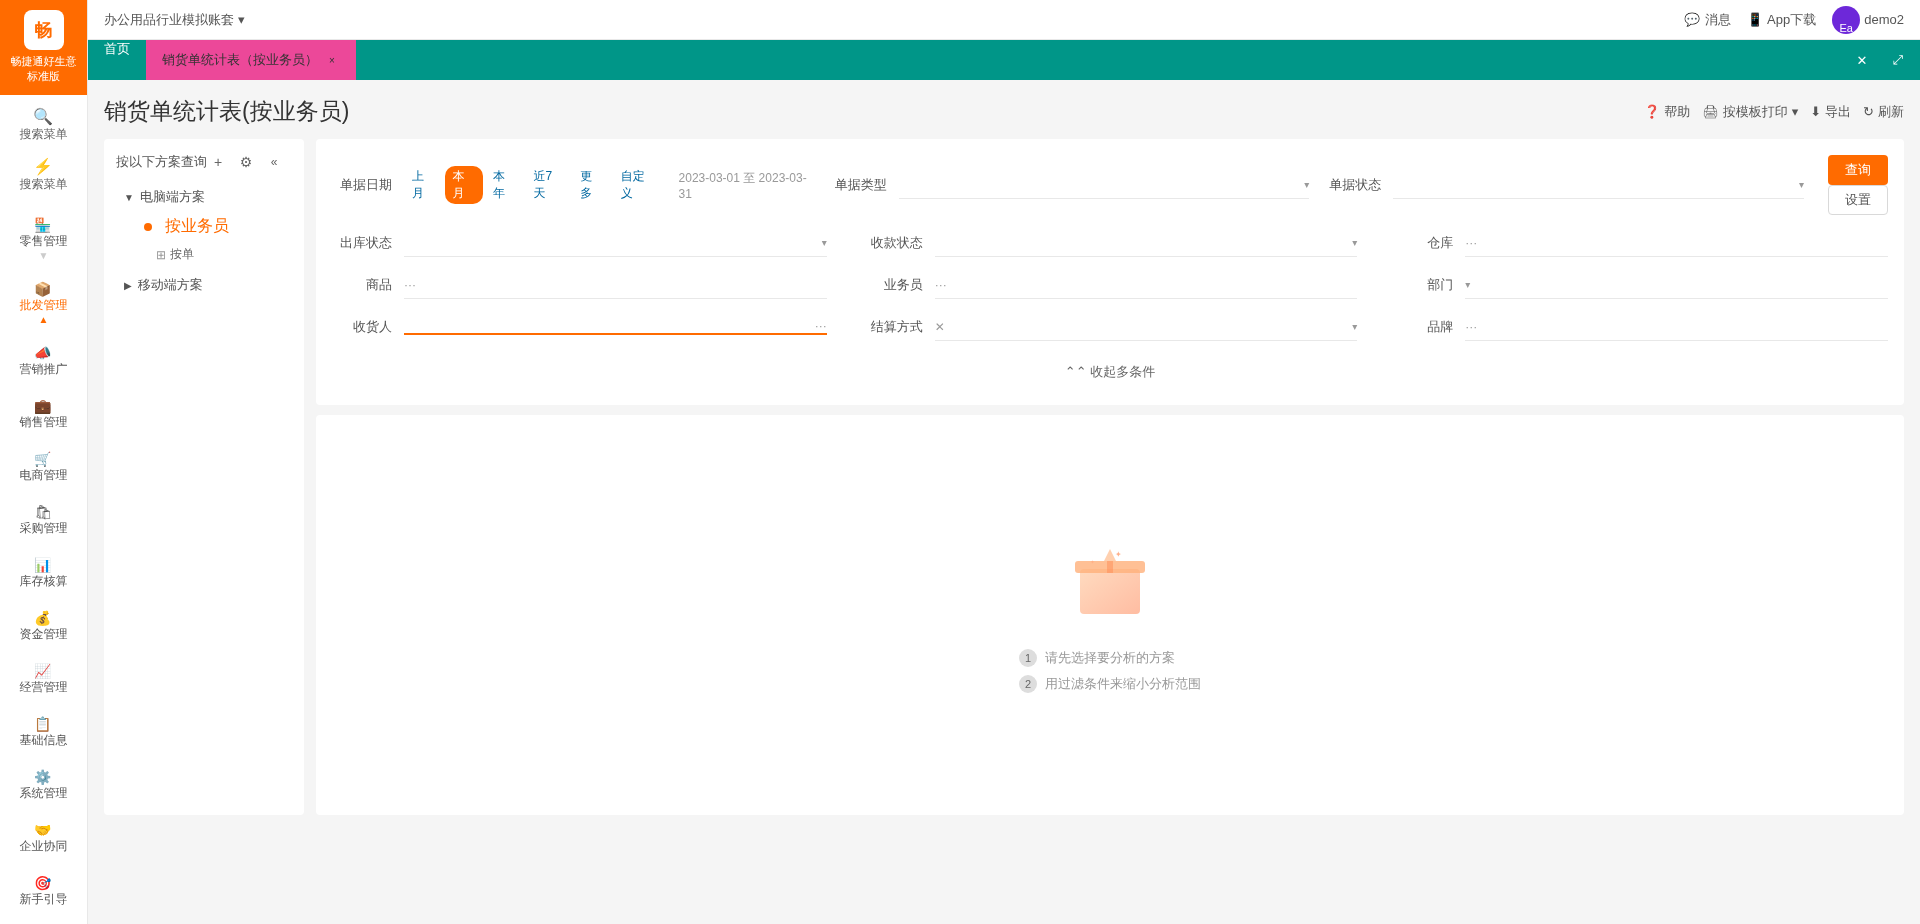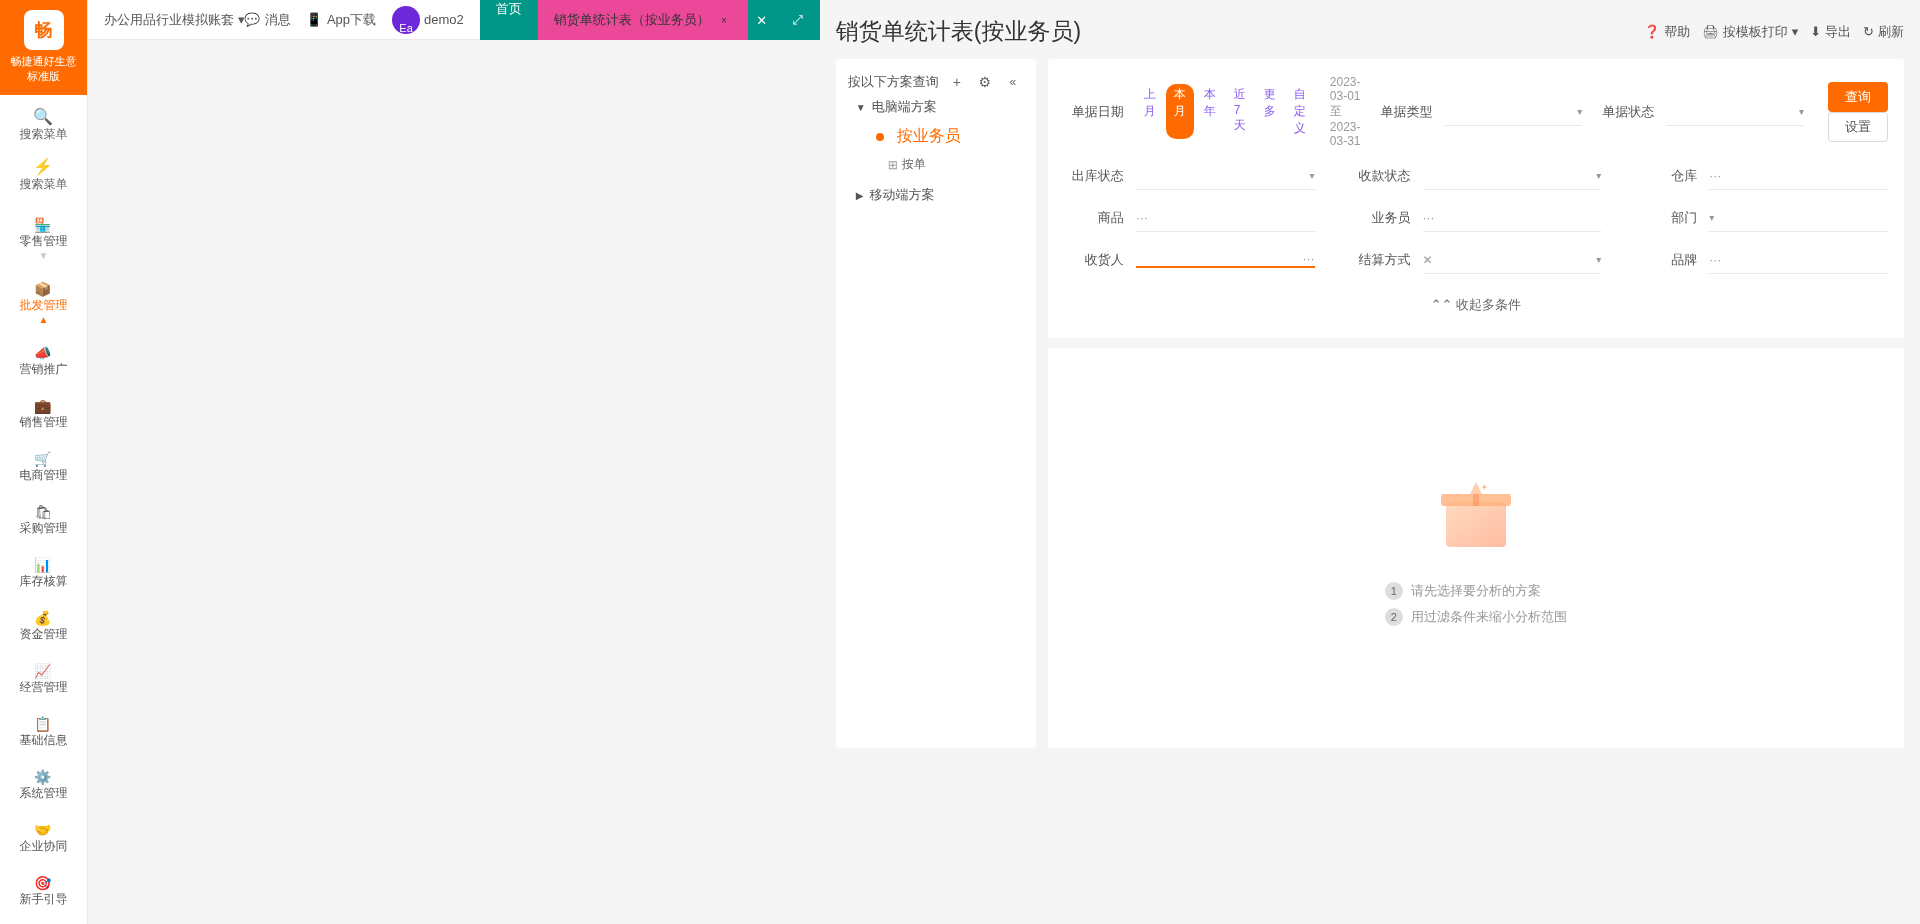--- a/index.html
+++ b/index.html
@@ -10,21 +10,21 @@
     .sidebar-logo { width: 100%; background: #ff6b00; padding: 10px 8px; text-align: center; }
     .sidebar-logo .logo-text { color: #fff; font-size: 11px; line-height: 1.4; }
     .sidebar-search { padding: 12px 0 8px; cursor: pointer; color: #666; font-size: 12px; text-align: center; width: 100%; }
     .sidebar-quick { padding: 6px 0; cursor: pointer; color: #666; font-size: 12px; text-align: center; width: 100%; }
     .sidebar-divider { width: 60%; height: 1px; background: #e8e8e8; margin: 4px auto; }
     .sidebar-item { width: 100%; padding: 10px 0; text-align: center; cursor: pointer; color: #555; font-size: 12px; }
     .sidebar-item.active { color: #ff6b00; }
     .sidebar-item .item-label { font-size: 12px; }
 
     
-    .main { flex: 1; display: flex; flex-direction: row; overflow: hidden; }
+    .main { flex: 1; display: flex; flex-direction: column; overflow: hidden; }
 
     
     .topbar { height: 40px; background: #fff; border-bottom: 1px solid #e8e8e8; display: flex; align-items: center; justify-content: space-between; padding: 0 16px; }
     .topbar-left { display: flex; align-items: center; gap: 8px; color: #555; font-size: 13px; }
     .topbar-dropdown { display: flex; align-items: center; gap: 4px; cursor: pointer; }
     .topbar-right { display: flex; align-items: center; gap: 16px; color: #555; font-size: 13px; }
     .topbar-right-item { display: flex; align-items: center; gap: 4px; cursor: pointer; }
     .avatar { width: 28px; height: 28px; border-radius: 50%; background: #6d28d9; display: flex; align-items: flex-end; justify-content: center; color: #fff; font-size: 11px; }
 
     
@@ -39,38 +39,38 @@
     
     .page-header { display: flex; align-items: center; justify-content: space-between; margin-bottom: 12px; }
     .page-title { font-size: 23px; font-weight: 500; color: #333; }
     .page-actions { display: flex; align-items: center; gap: 12px; }
     .page-action-btn { display: flex; align-items: center; gap: 4px; color: #555; font-size: 13px; cursor: pointer; }
     .btn-primary { background: #ff6b00; color: #fff; border: none; padding: 6px 16px; border-radius: 4px; cursor: pointer; font-size: 13px; }
     .btn-secondary { background: #fff; color: #555; border: 1px solid #d9d9d9; padding: 5px 16px; border-radius: 4px; cursor: pointer; font-size: 13px; }
 
     
     .left-panel { width: 200px; background: #fff; border-radius: 4px; padding: 12px; flex-shrink: 0; }
-    .left-panel-header { display: flex; align-items: center; justify-content: space-between; font-size: 13px; color: #555; }
+    .left-panel-header { display: flex; align-items: center; justify-content: flex-start; margin-bottom: 10px; font-size: 13px; color: #555; }
     .left-panel-icons { display: flex; gap: 6px; align-items: center; }
     .panel-icon { width: 22px; height: 22px; display: flex; align-items: center; justify-content: center; cursor: pointer; border-radius: 3px; color: #666; font-size: 14px; }
     .panel-icon.collapse { font-size: 12px; }
     .scheme-group { margin-bottom: 4px; }
     .scheme-group-header { display: flex; align-items: center; gap: 6px; padding: 5px 8px; cursor: pointer; color: #555; font-size: 13px; }
     .scheme-child { padding: 5px 8px 5px 28px; cursor: pointer; font-size: 16px; color: #555; display: flex; align-items: center; gap: 13px; }
     .scheme-child.active { color: #ff6b00; }
     .scheme-child-sub { padding: 4px 8px 4px 40px; cursor: pointer; font-size: 12px; color: #666; display: flex; align-items: center; gap: 4px; }
     .dot { width: 8px; height: 8px; border-radius: 50%; background: #ff6b00; display: inline-block; }
 
     
     .filter-area { background: #fff; border-radius: 4px; padding: 16px; }
     .filter-row { display: flex; align-items: center; gap: 12px; margin-bottom: 14px; }
     .filter-row:last-child { margin-bottom: 0; }
     .filter-label { width: 60px; color: #555; font-size: 13px; flex-shrink: 0; text-align: right; }
     .date-tabs { display: flex; gap: 2px; }
-    .date-tab { padding: 2px 8px; font-size: 12px; cursor: pointer; border-radius: 3px; color: #8b5cf6; }
+    .date-tab { padding: 2px 8px; font-size: 12px; cursor: pointer; border-radius: 3px; color: #0369a1; }
     .date-tab.active { background: #ff6b00; color: #fff; border-radius: 10px; }
     .date-range { font-size: 12px; color: #999; margin-left: 8px; }
     .filter-select { flex: 1; border: none; border-bottom: 1px solid #e8e8e8; padding: 4px 0; font-size: 13px; color: #333; cursor: pointer; display: flex; align-items: center; justify-content: space-between; min-height: 28px; }
     .filter-select .arrow { color: #999; font-size: 10px; }
     .filter-select .x-btn { color: #999; cursor: pointer; font-size: 12px; }
     .filter-select .dots { color: #999; font-size: 12px; cursor: pointer; }
 
     
     .collapse-more { text-align: center; padding: 8px; cursor: pointer; color: #666; font-size: 13px; }
 

